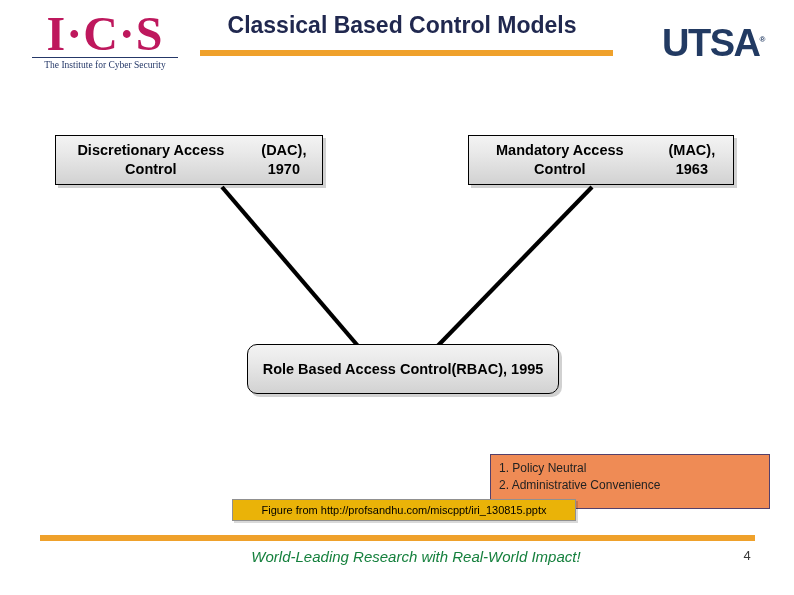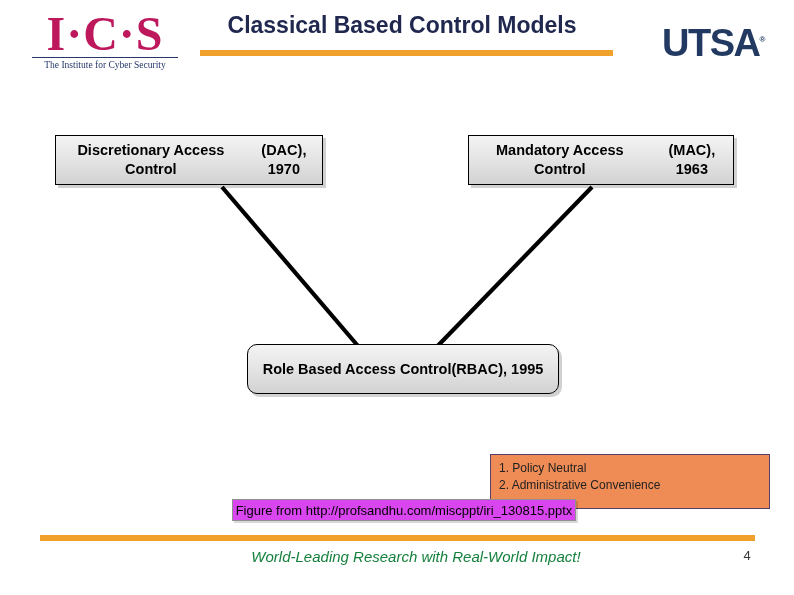--- a/index.html
+++ b/index.html
@@ -134,28 +134,28 @@
     margin-top: 32px;
   }
 
   
   #figure-credit {
     position: absolute;
     left: 232px;
     top: 499px;
     width: 344px;
     height: 22px;
-    background: #d946ef;
+    background: #eab308;
     border: 1px solid #909090;
     box-shadow: 2px 2px 0 rgba(0,0,0,0.15);
     box-sizing: border-box;
     display: flex;
     align-items: center;
     justify-content: center;
-    font-size: 13px;
+    font-size: 11px;
     color: #000000;
     white-space: nowrap;
   }
 
   
   #footer-bar {
     position: absolute;
     left: 40px;
     top: 535px;
     width: 715px;

